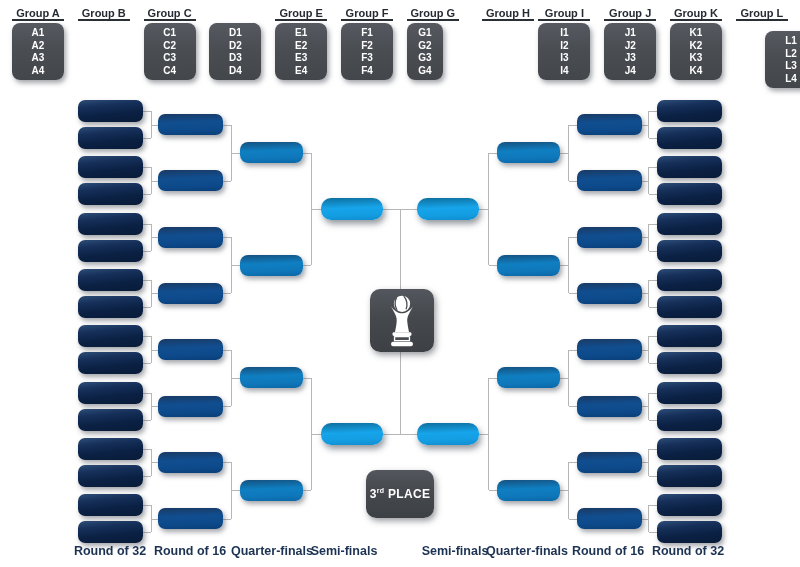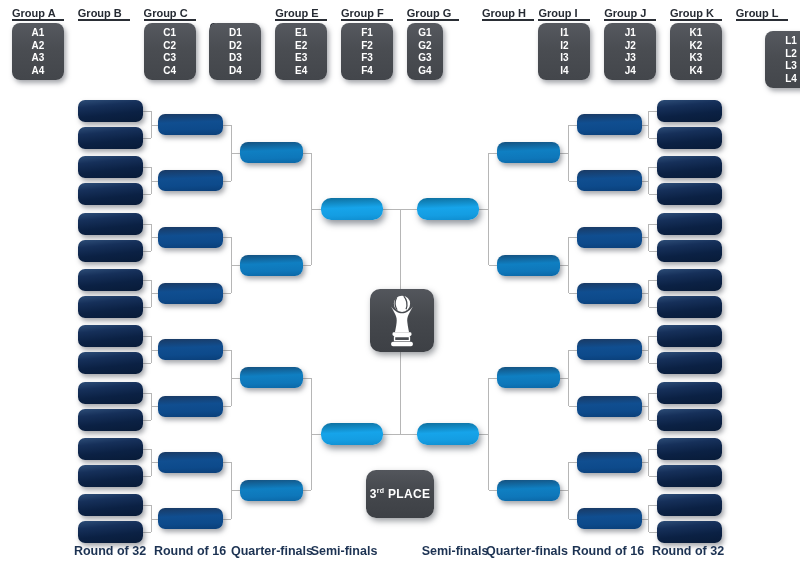--- a/index.html
+++ b/index.html
@@ -3,21 +3,21 @@
 <meta charset="utf-8">
 <style>
   html,body{margin:0;padding:0;background:#ffffff;}
   #stage{
     position:relative;width:800px;height:567px;overflow:hidden;background:#ffffff;
     font-family:"Liberation Sans",sans-serif;
   }
   
   .group-label{
     position:absolute;height:15px;font-size:11px;font-weight:bold;color:#262b33;
-    text-align:left;line-height:14px;border-bottom:2px solid #2a2e35;box-sizing:border-box;
+    text-align:center;line-height:14px;border-bottom:2px solid #2a2e35;box-sizing:border-box;
   }
   .group-box{
     position:absolute;border-radius:8px;color:#fff;text-align:center;
     background:linear-gradient(180deg,#56595f 0%,#4a4d52 45%,#43464b 100%);
     box-shadow:2px 3px 5px rgba(73,78,88,.5);
     padding-top:4px;box-sizing:border-box;
   }
   .team{font-size:10px;font-weight:bold;line-height:12.5px;text-align:center;}
   
   .slot{position:absolute;z-index:2;}

